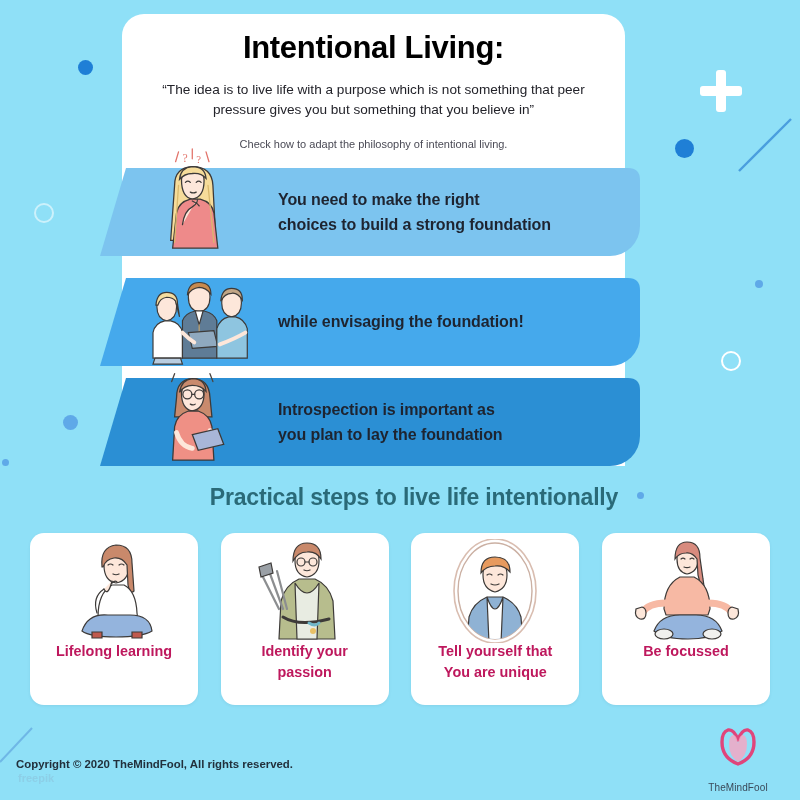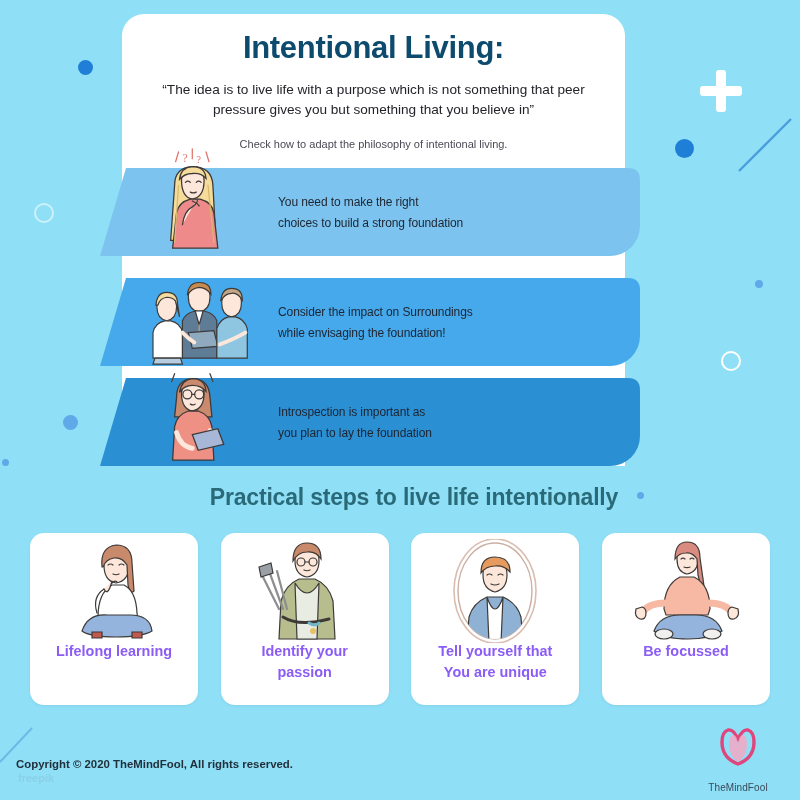--- a/index.html
+++ b/index.html
@@ -44,21 +44,21 @@
     left: 122px;
     top: 18px;
     width: 503px;
     text-align: center;
   }
   #page-title {
     margin: 0;
     padding-top: 12px;
     font-size: 31px;
     font-weight: bold;
-    color: #0c4a6e;
+    color: #000000;
     letter-spacing: -0.3px;
   }
   #quote {
     margin: 14px 26px 0 26px;
     font-size: 13.6px;
     font-weight: normal;
     line-height: 1.45;
     color: #23232a;
   }
   #subtitle {
@@ -90,22 +90,22 @@
     position: absolute;
     left: 178px;
     top: 0;
     height: 100%;
     display: flex;
     flex-direction: column;
     justify-content: center;
     gap: 7px;
   }
   .banner-line {
-    font-size: 12px;
-    font-weight: normal;
+    font-size: 16px;
+    font-weight: bold;
     color: #1e2430;
     letter-spacing: -0.1px;
     white-space: nowrap;
   }
 
   
   #section-heading {
     position: absolute;
     left: 14px;
     top: 484px;
@@ -142,21 +142,21 @@
     height: 104px;
   }
   .card-label {
     position: absolute;
     left: 6px;
     right: 6px;
     top: 108px;
     text-align: center;
     font-size: 14.4px;
     font-weight: bold;
-    color: #8b5cf6;
+    color: #be185d;
     line-height: 1.45;
   }
 
   
   #copyright {
     position: absolute;
     left: 16px;
     top: 758px;
     font-size: 11.4px;
     font-weight: bold;
@@ -281,21 +281,20 @@
 
         <path d="M74 48 Q74 36 84 36 Q94 36 94 48 Q94 60 84 62 Q74 60 74 48 Z" fill="#fde7da"></path>
         <path d="M73 46 Q74 33 84 33 Q95 33 95 45 Q90 37 84 38 Q77 38 73 46 Z" fill="#c2a686"></path>
         <path d="M69 104 L69 74 Q72 64 81 62 L88 62 Q97 64 100 74 L100 104 Z" fill="#8ec5e0"></path>
 
         <path d="M34 78 Q40 84 46 88" stroke="#fde7da" stroke-width="4"></path>
         <path d="M98 78 Q88 84 72 90" stroke="#fde7da" stroke-width="4"></path>
       </g>
     </svg>
     <div class="banner-text">
-      <div class="banner-line">Consider the impact on Surroundings</div>
       <div class="banner-line">while envisaging the foundation!</div>
     </div>
   </div>
 
   <div class="banner-clip" style="top:378px;">
     <svg class="banner-shape" viewBox="0 0 540 88" preserveAspectRatio="none" width="540" height="88">
       <path d="M26 0 L528 0 Q540 0 540 12 L540 62 Q540 88 514 88 L0 88 Z" fill="#2b8fd4"></path>
     </svg>
     <svg class="banner-art" viewBox="0 0 120 112">
       <g stroke="#3d3a38" stroke-width="1.3" fill="none" stroke-linecap="round">

